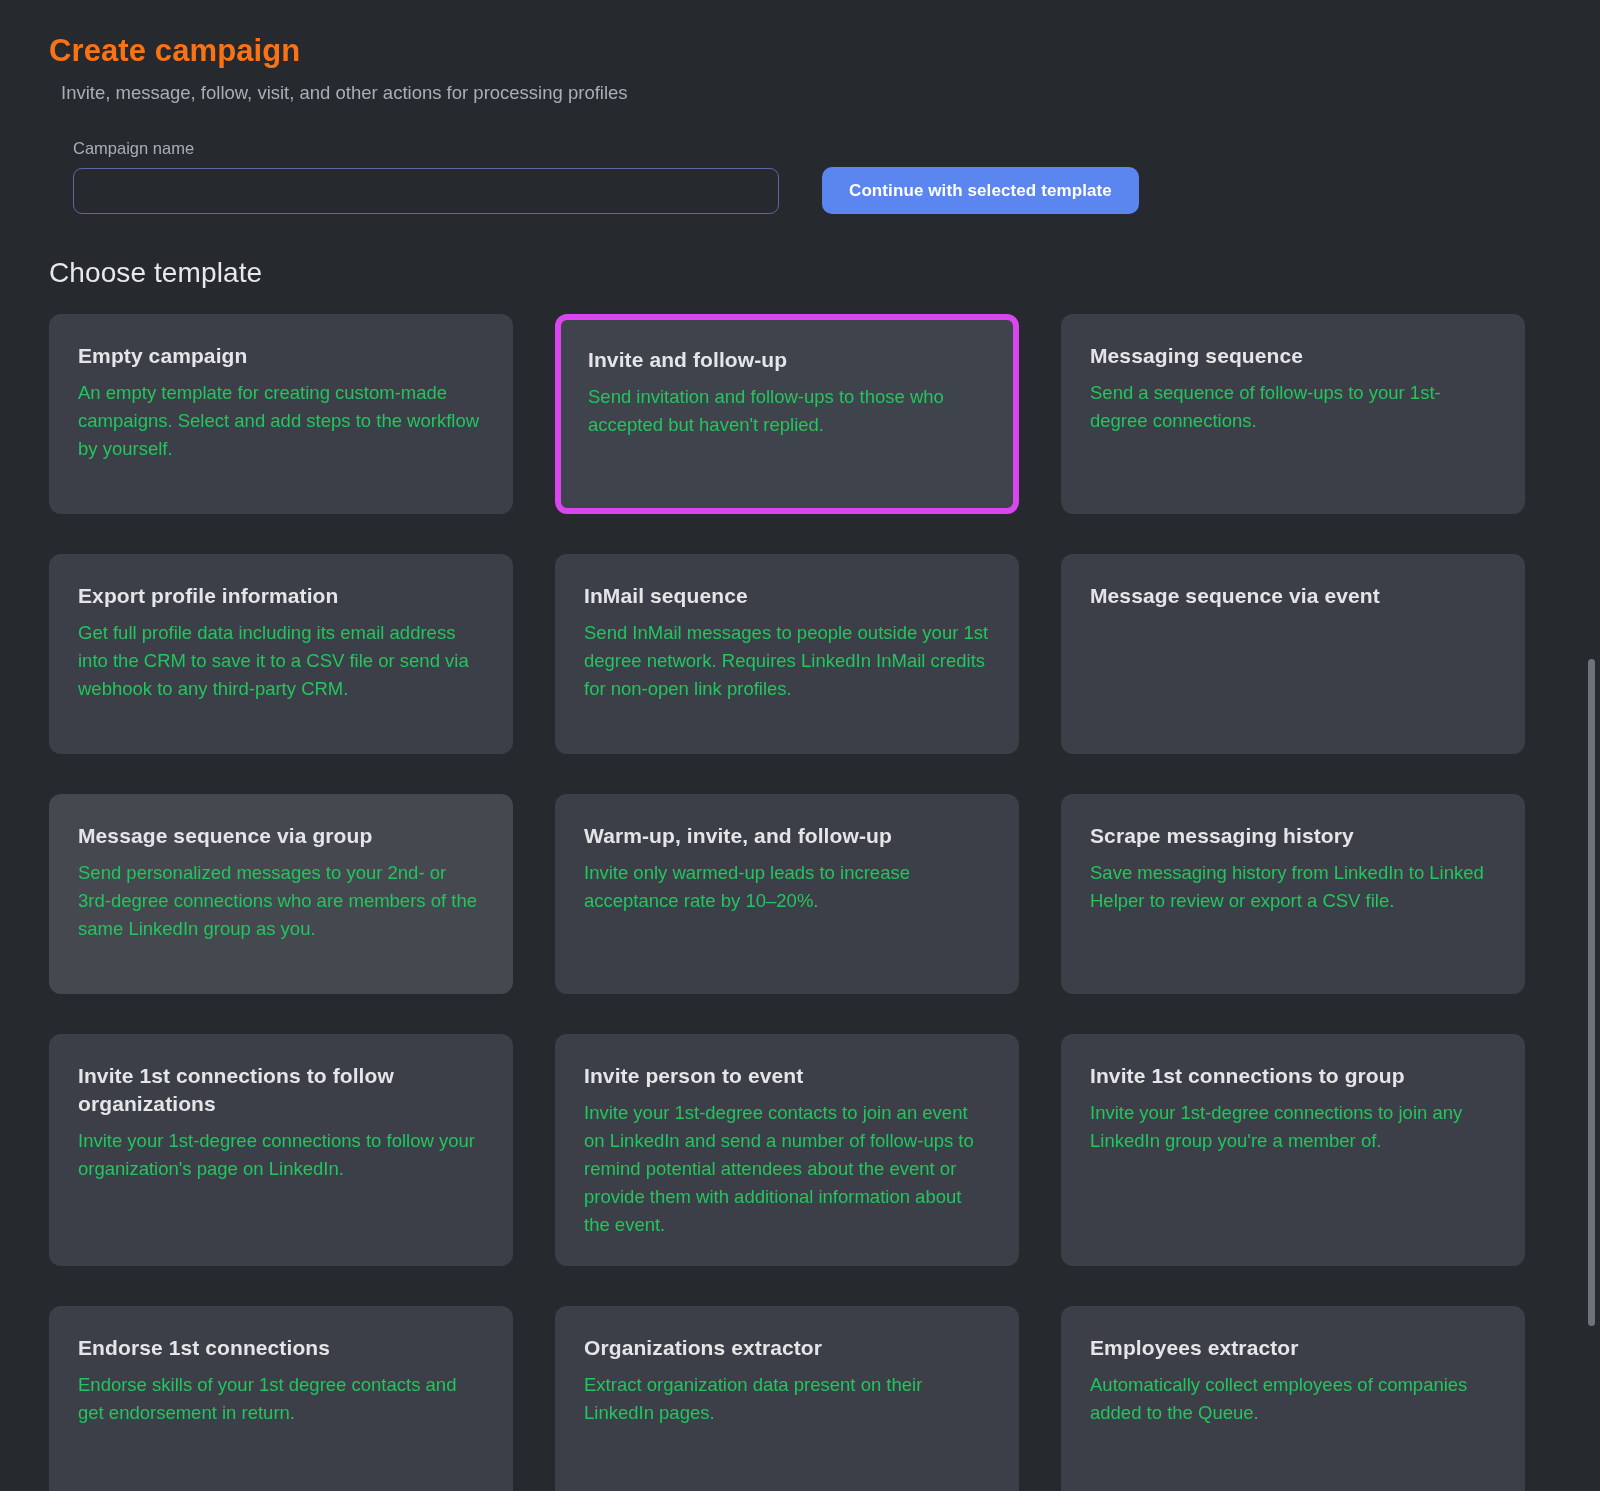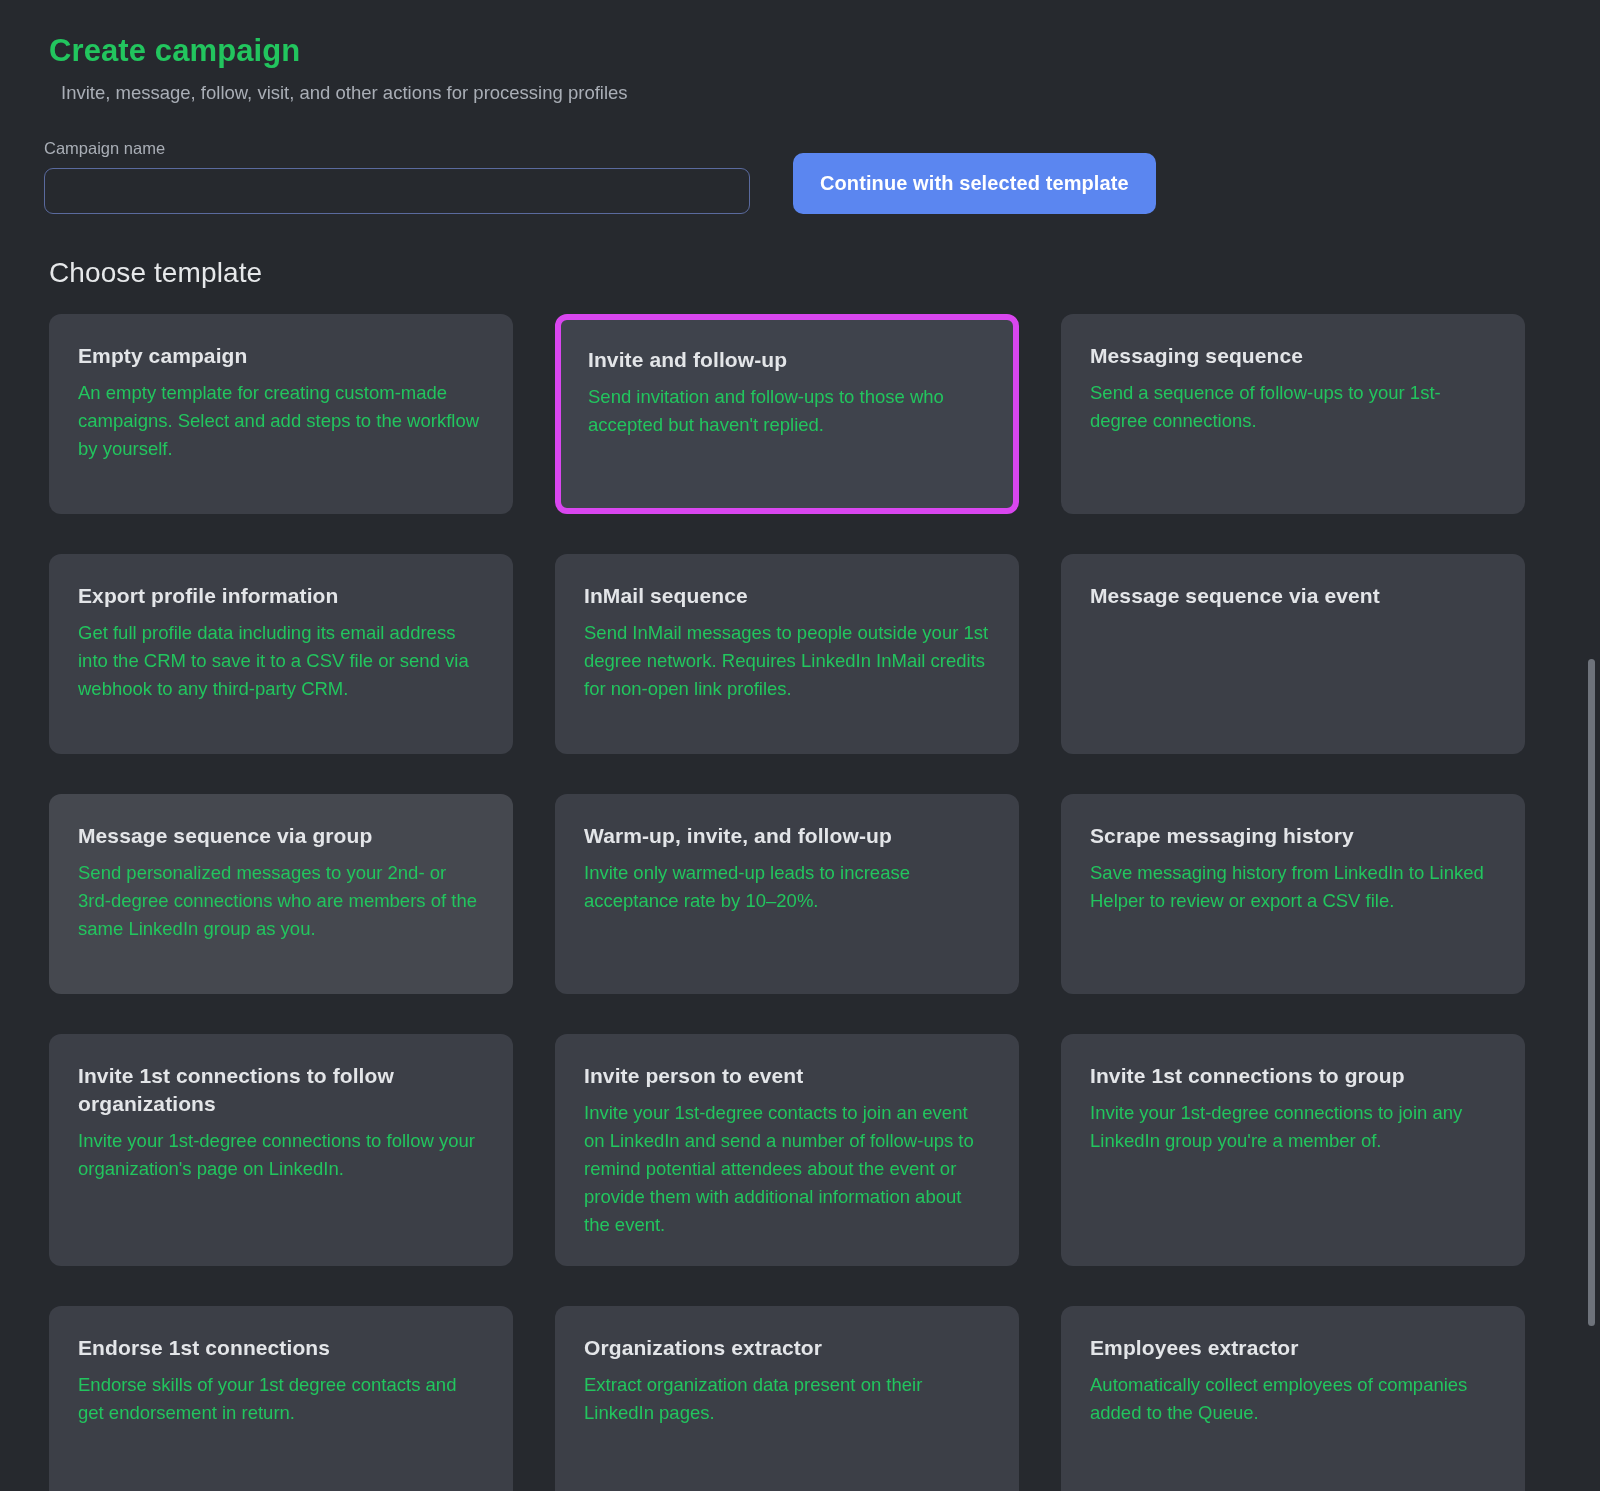--- a/index.html
+++ b/index.html
@@ -22,38 +22,38 @@
     overflow: hidden;
   }
 
   
   .header {
     padding: 34px 0 0 49px;
   }
   .page-title {
     font-size: 31px;
     font-weight: bold;
-    color: #22c55e;
+    color: #f97316;
     letter-spacing: 0.1px;
     margin: 0 0 14px 0;
     line-height: 1.1;
   }
   .page-subtitle {
     font-size: 18.5px;
     color: #a9aeb6;
     margin: 12px;
     line-height: 1.2;
     font-weight: normal;
   }
 
   
   .form-row {
     display: flex;
     align-items: flex-end;
-    padding: 0 0 0 44px;
+    padding: 0 0 0 73px;
     margin-top: 35px;
   }
   .field-group {
     display: flex;
     flex-direction: column;
     width: 706px;
   }
   .field-label {
     font-size: 16.5px;
     color: #a9aeb6;
@@ -69,26 +69,26 @@
     outline: none;
     color: #e6e8ea;
     font-size: 17px;
     font-family: "Liberation Sans", sans-serif;
     padding: 0 14px;
   }
   .campaign-input::placeholder { color: #7b8189; }
 
   .continue-btn {
     margin-left: 43px;
-    height: 61px;
+    height: 47px;
     background: #5b86f0;
     border: none;
     border-radius: 10px;
     color: #ffffff;
-    font-size: 20px;
+    font-size: 17px;
     font-weight: bold;
     font-family: "Liberation Sans", sans-serif;
     padding: 0 27px;
     cursor: pointer;
     white-space: nowrap;
     letter-spacing: 0.1px;
   }
 
   
   .section-title {

